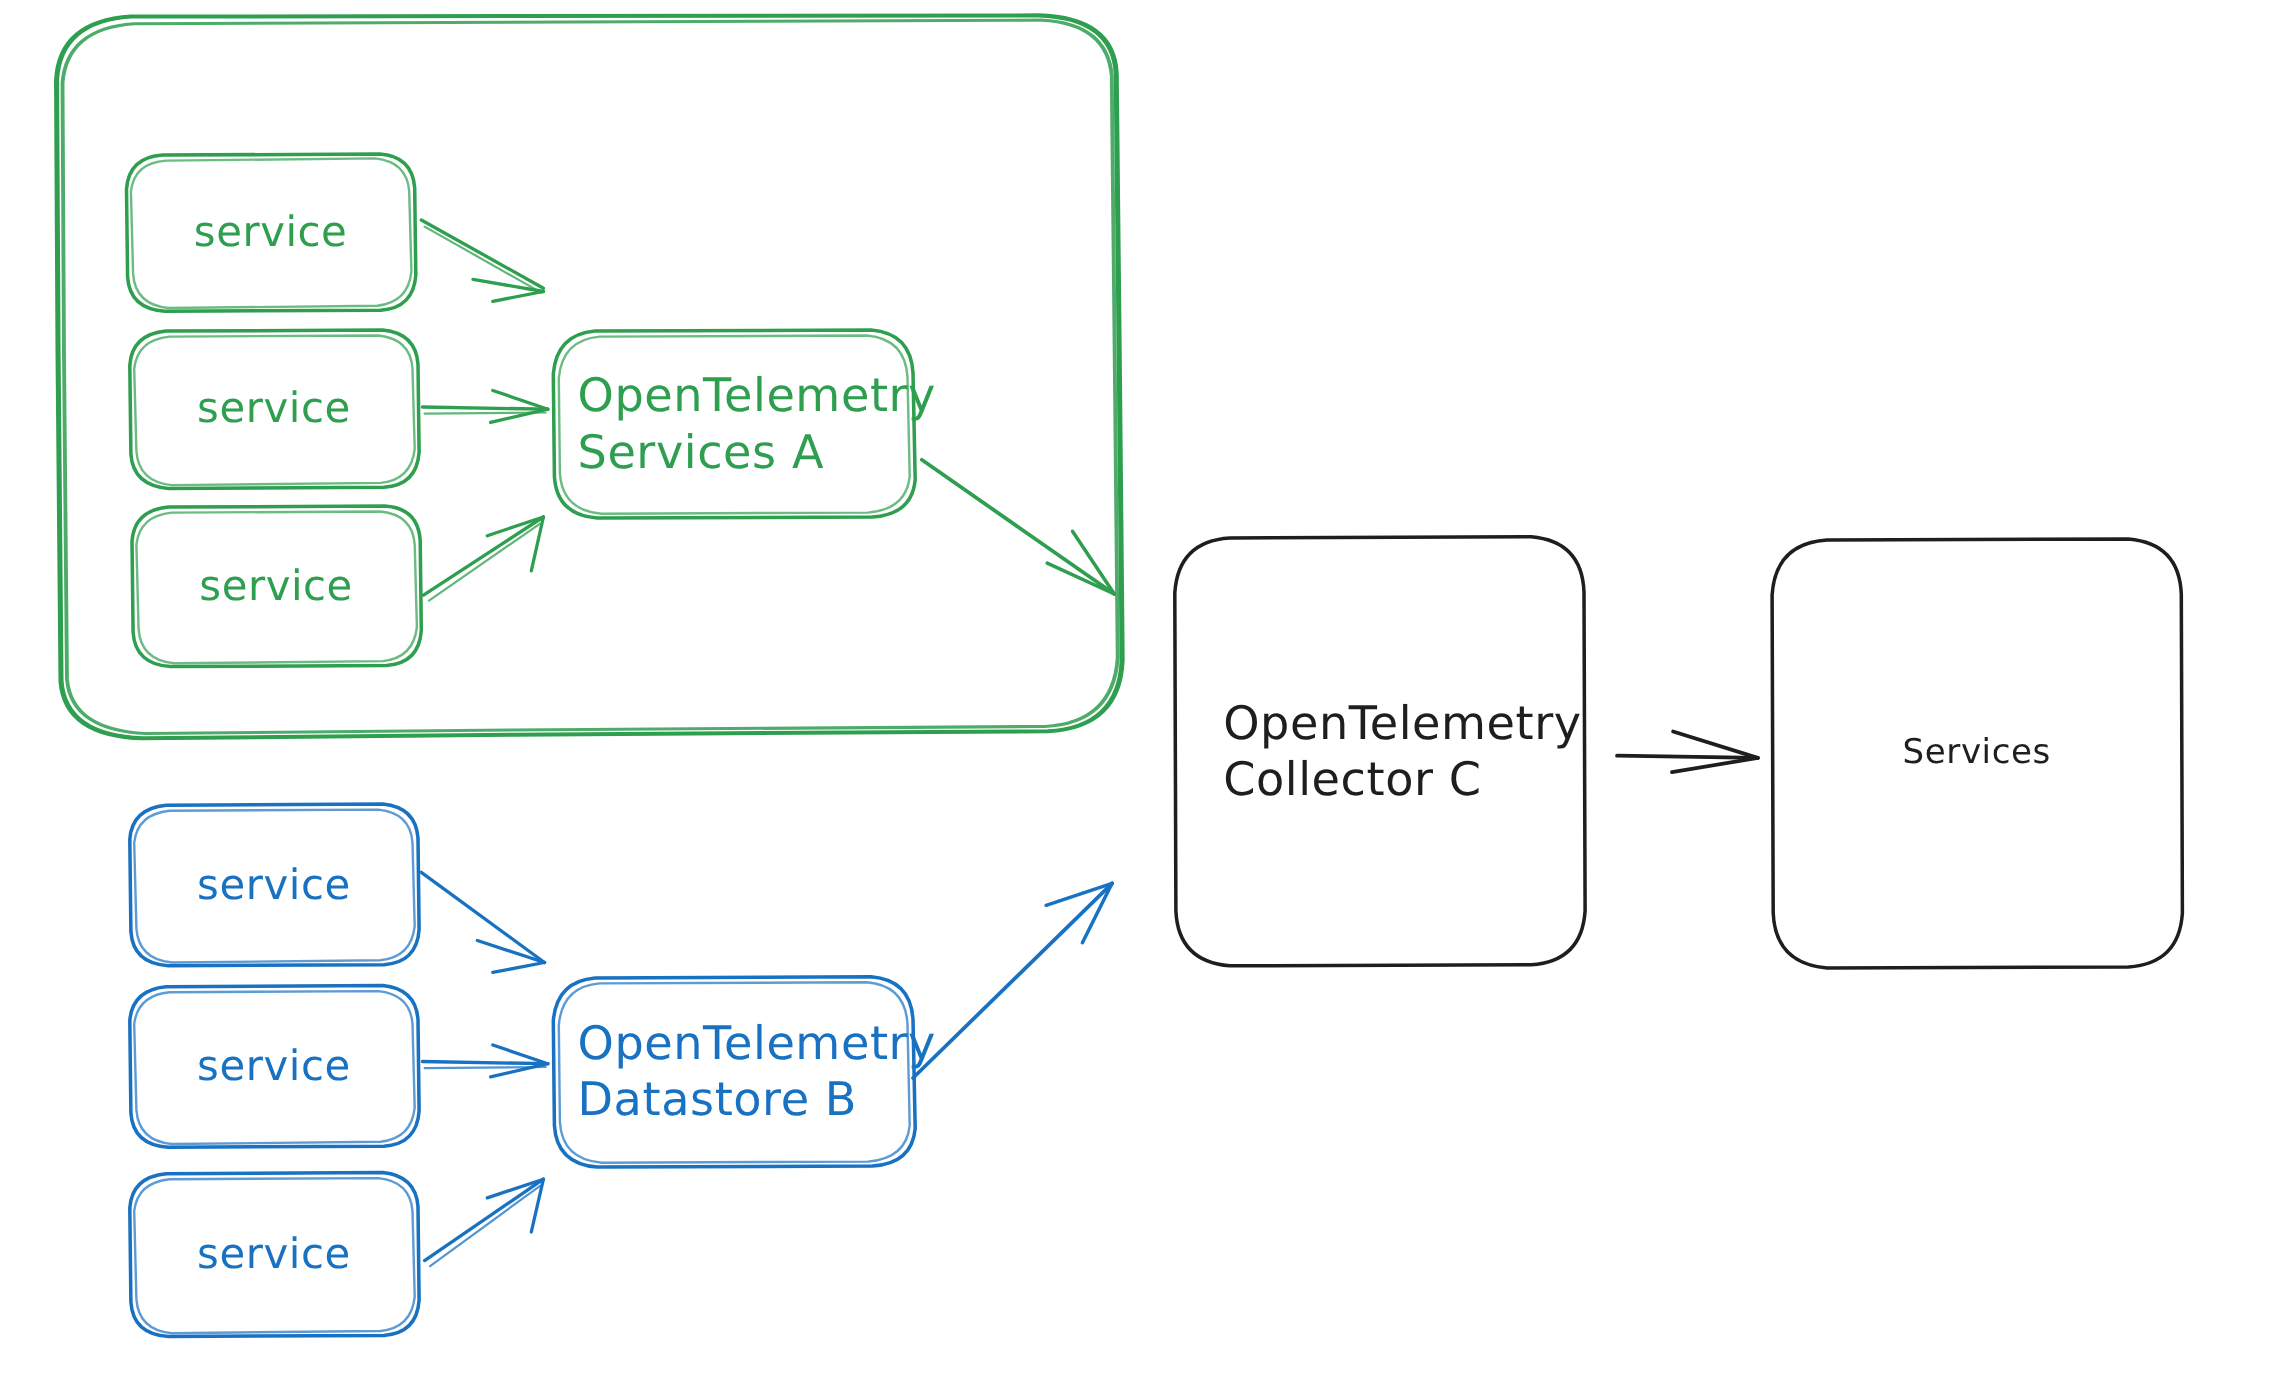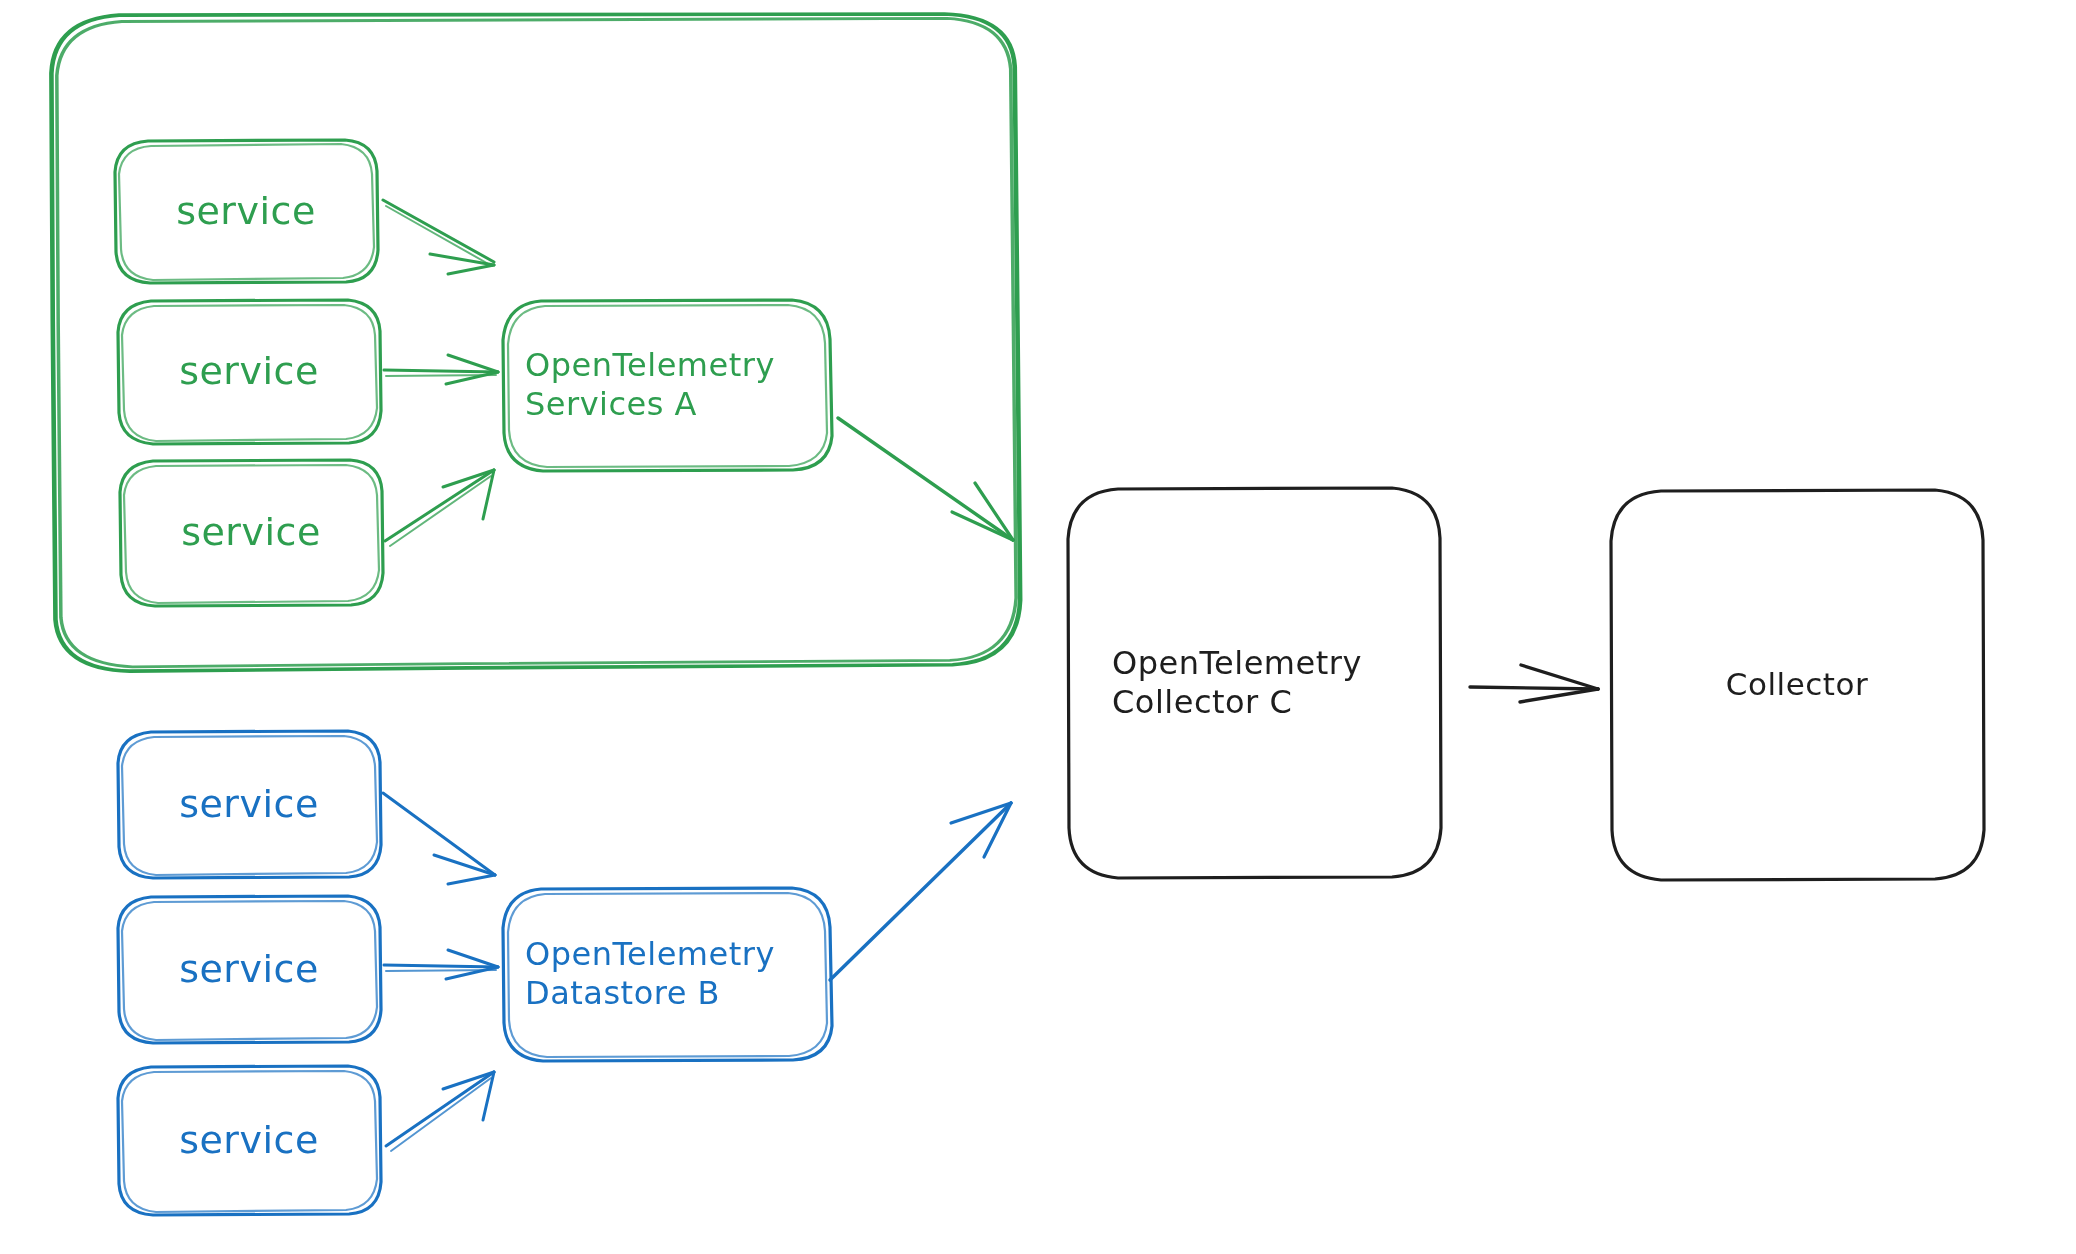--- a/index.html
+++ b/index.html
@@ -30,21 +30,21 @@
     text-align: center;
     pointer-events: none;
     font-family: "DejaVu Sans", sans-serif;
     letter-spacing: 0.5px;
     line-height: 1.22;
   }
   .lbl-green { color: #2e9e4f; }
   .lbl-blue  { color: #1971c2; }
   .lbl-black { color: #1e1e1e; }
   .txt-service { font-size: 38px; }
-  .txt-collector { font-size: 32px; }
+  .txt-collector { font-size: 42px; }
   .txt-datastore { font-size: 31px; }
   .txt-group-title { font-size: 31px; }
   .group-title {
     position: absolute;
     text-align: center;
     font-family: "DejaVu Sans", sans-serif;
     letter-spacing: 0.5px;
   }
 </style>
 </head>
@@ -190,15 +190,15 @@
   <div class="node-label txt-collector lbl-blue" style="left:503px; top:888px; width:327px; height:172px; align-items:flex-start; padding-left:22px; box-sizing:border-box; justify-content:center;">
     <span>OpenTelemetry</span>
     <span>Datastore B</span>
   </div>
 
   <div class="node-label txt-collector lbl-black" style="left:1068px; top:488px; width:372px; height:390px; align-items:flex-start; padding-left:44px; box-sizing:border-box; justify-content:center;">
     <span>OpenTelemetry</span>
     <span>Collector C</span>
   </div>
 
-  <div class="node-label txt-datastore lbl-black" style="left:1611px; top:490px; width:372px; height:390px;">Collector</div>
+  <div class="node-label txt-datastore lbl-black" style="left:1611px; top:490px; width:372px; height:390px;">Services</div>
 
 </div>
 
 </body></html>

